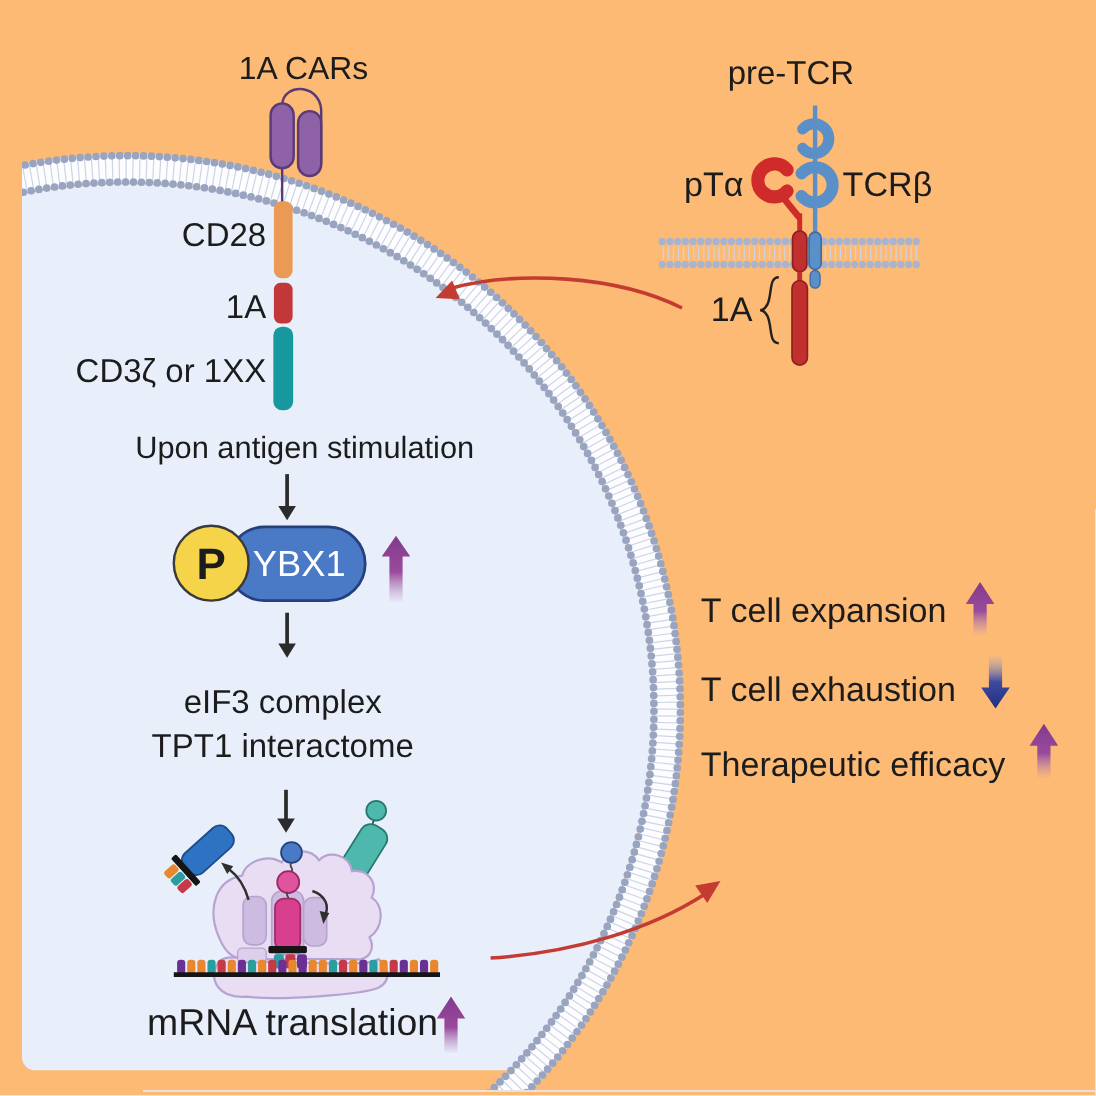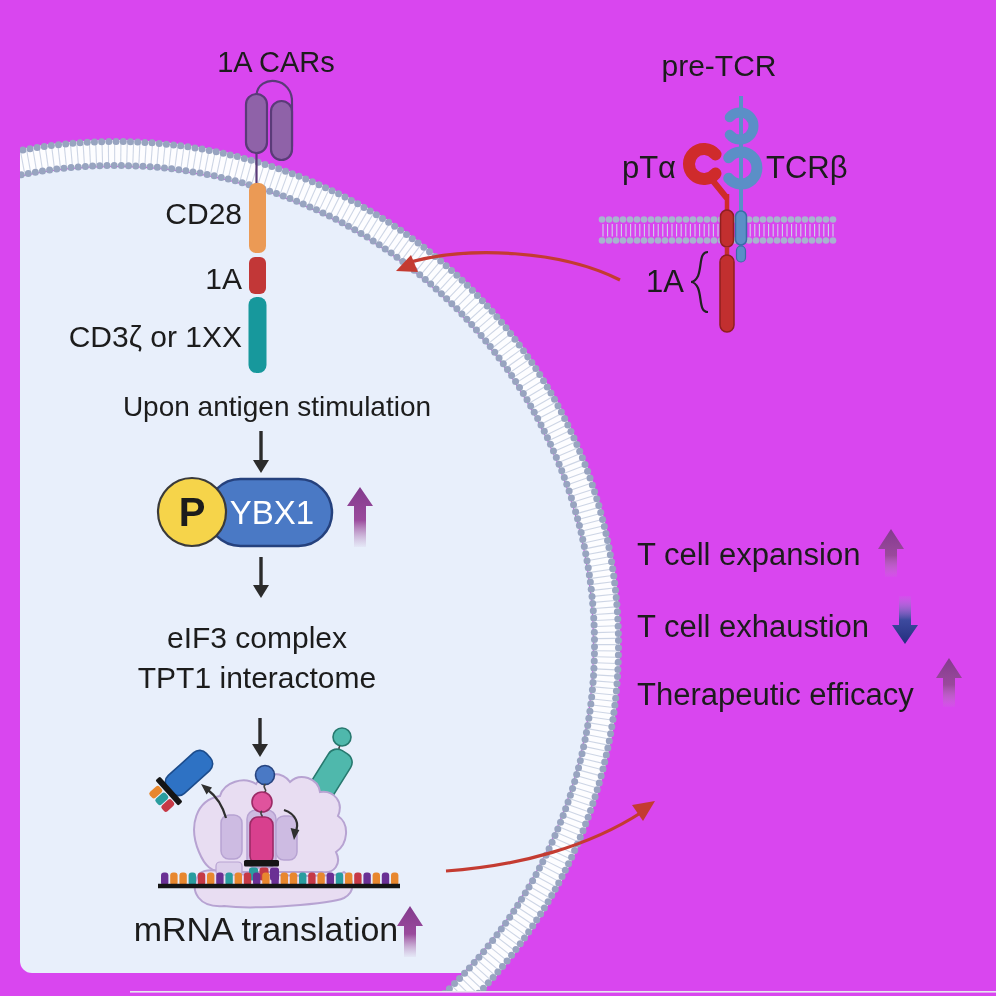--- a/index.html
+++ b/index.html
@@ -1,16 +1,16 @@
 <!DOCTYPE html>
 <html><head>
 <meta charset="utf-8">
 <style>
   html,body{margin:0;padding:0;background:#ffffff;}
-  .stage{position:relative;width:996px;height:996px;background:#d946ef;overflow:hidden;
+  .stage{position:relative;width:996px;height:996px;background:#fdba74;overflow:hidden;
          font-family:"Liberation Sans", sans-serif;}
   svg{display:block;}
   text{fill:#1c1c1c;font-family:"Liberation Sans", sans-serif;}
 </style>
 </head>
 <body>
 
 <div class="stage">
 <svg id="scene" width="996" height="996" viewBox="0 0 996 996">
   <defs>

